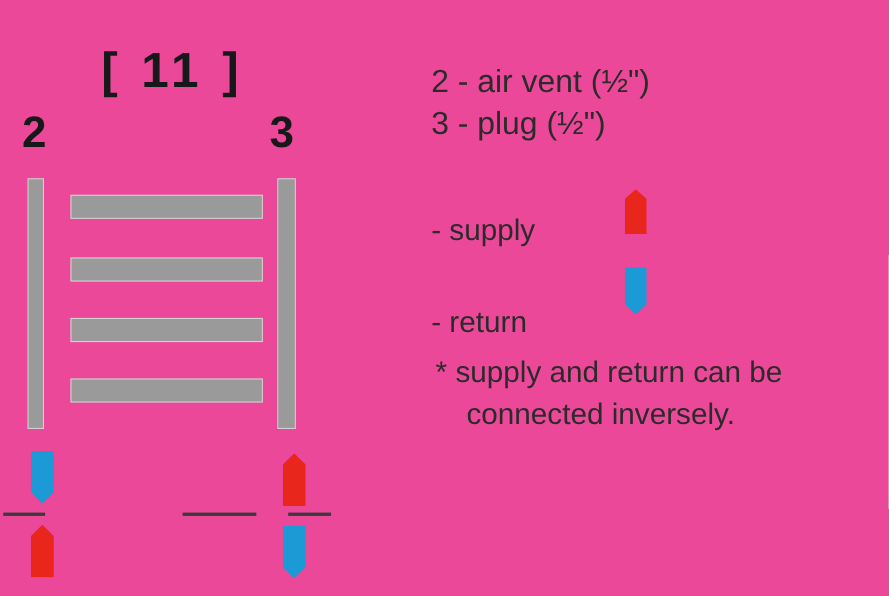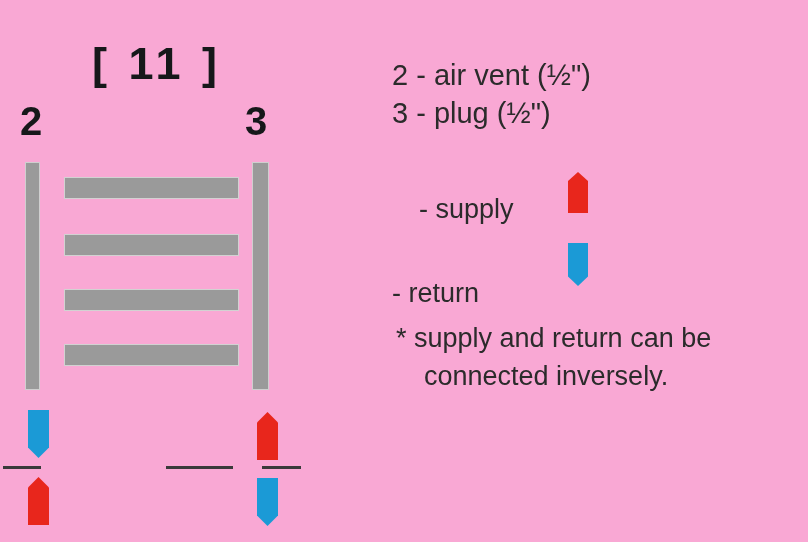--- a/index.html
+++ b/index.html
@@ -4,21 +4,21 @@
 <style>
   html, body {
     margin: 0;
     padding: 0;
     background: #ffffff;
   }
   #page {
     position: relative;
     width: 808px;
     height: 542px;
-    background: #f9a8d4;
+    background: #ec4899;
     overflow: hidden;
     font-family: "Liberation Sans", sans-serif;
     -webkit-font-smoothing: antialiased;
   }
 
   
   .radiator-label {
     position: absolute;
     font-family: "Liberation Sans", sans-serif;
     font-weight: bold;
@@ -101,21 +101,21 @@
   .legend-text {
     position: absolute;
     color: #2b2b2b;
     font-family: "Liberation Sans", sans-serif;
     white-space: pre;
   }
   #legend-line-1 { left: 392px; top: 18px;  font-size: 29px; line-height: 38px; }
   #legend-line-2 { left: 392px; top: 56px;  font-size: 29px; line-height: 38px; }
   #legend-line-3 { left: 392px; top: 94px;  font-size: 29px; line-height: 38px; }
 
-  #legend-supply-label { left: 392px; top: 192px; font-size: 27px; line-height: 34px; margin-left: 27px; }
+  #legend-supply-label { left: 392px; top: 192px; font-size: 27px; line-height: 34px; }
   #legend-return-label { left: 392px; top: 240px; font-size: 27px; line-height: 34px; margin-top: 36px; }
 
   #legend-supply-arrow { left: 568px; top: 172px; width: 20px; height: 41px; }
   #legend-return-arrow { left: 568px; top: 243px; width: 20px; height: 43px; }
 
   #note-line-1 { left: 396px; top: 320px; font-size: 27px; line-height: 36px; }
   #note-line-2 { left: 424px; top: 358px; font-size: 27px; line-height: 36px; }
 </style>
 </head>
 <body>

